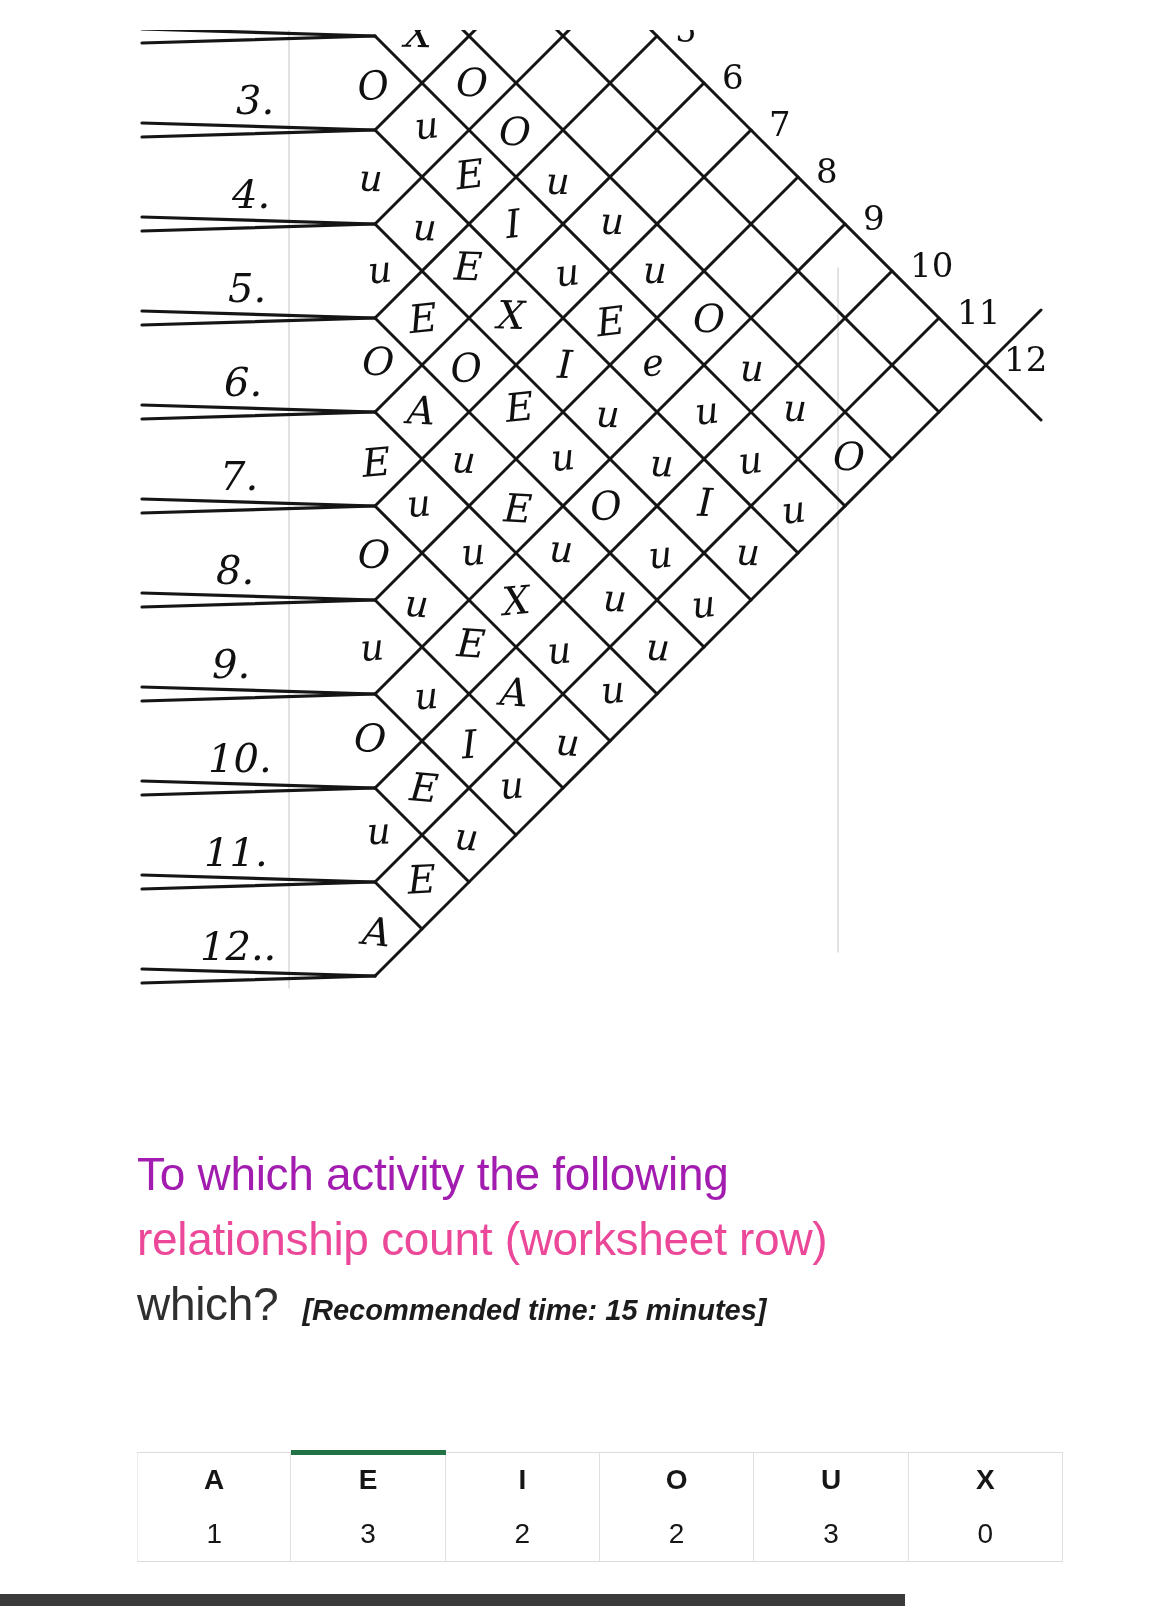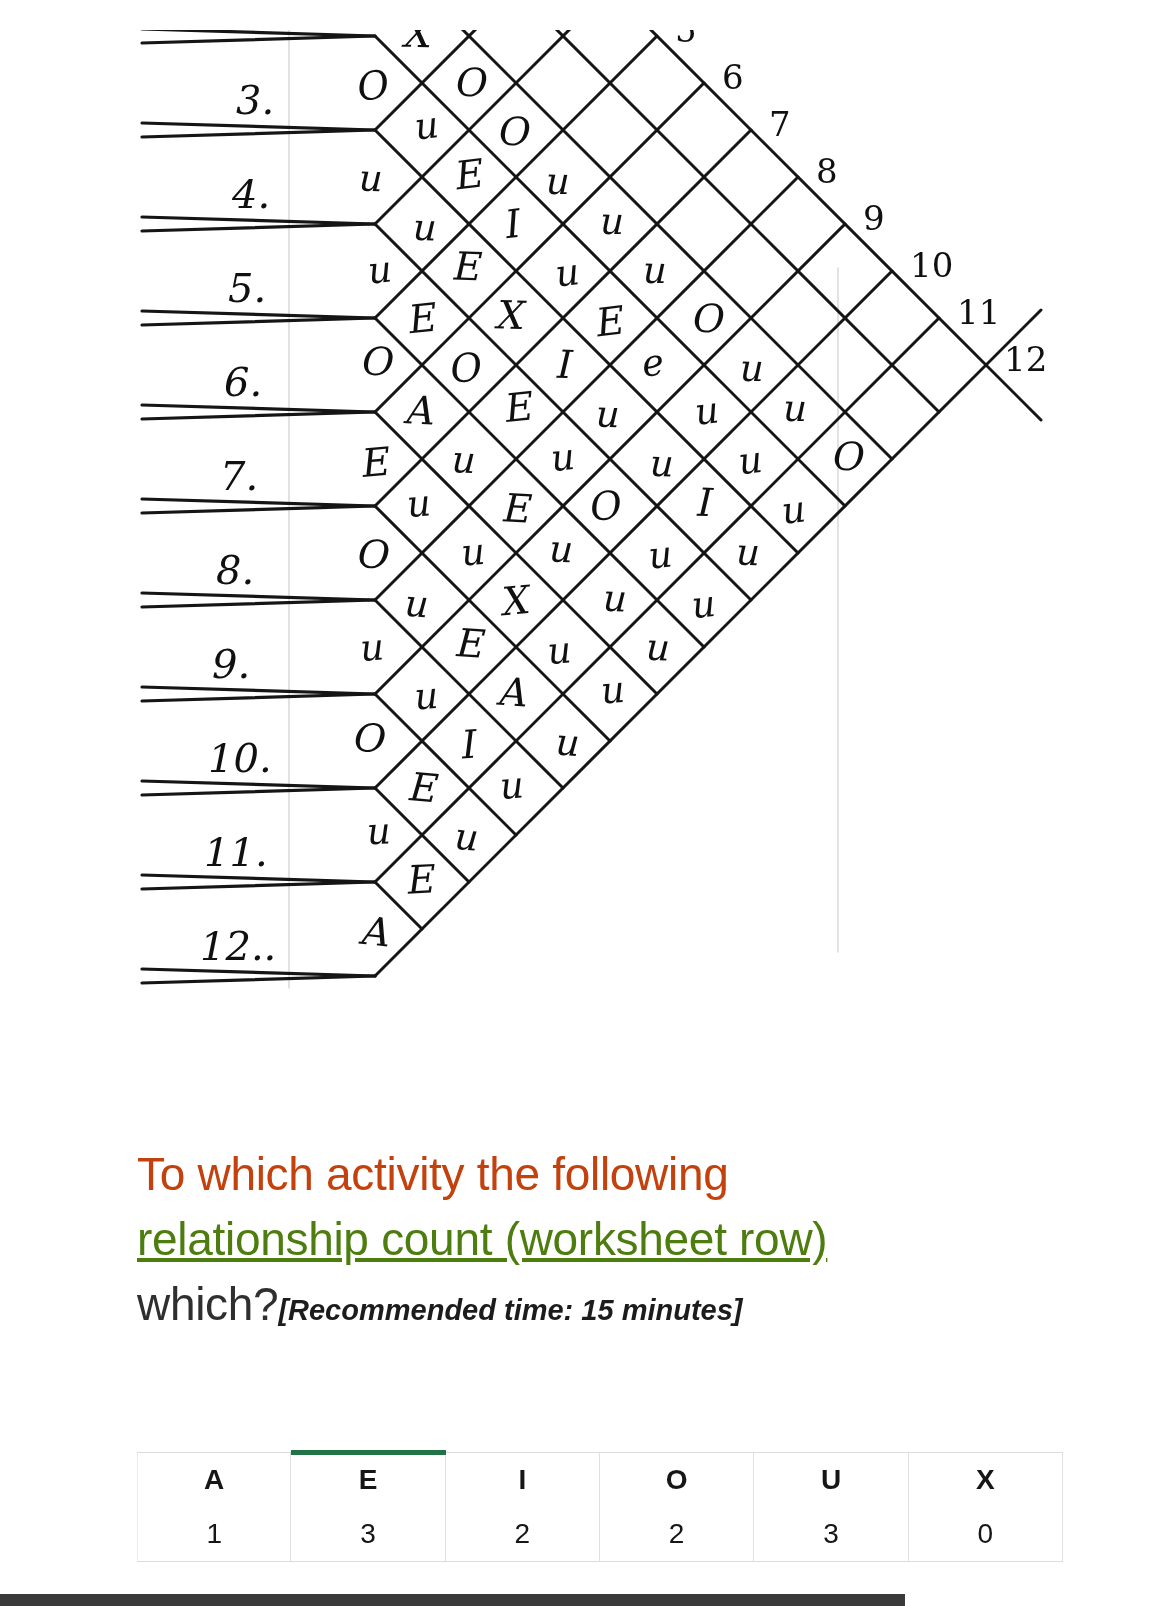--- a/index.html
+++ b/index.html
@@ -14,21 +14,21 @@
   .edge-num  { font-family:"DejaVu Serif", serif; font-size:34px; fill:#101010; }
 
   .question { position:absolute; left:137px; top:1142px; width:980px; }
   .q-line {
     font-family:"Liberation Sans", sans-serif;
     font-size:46px; line-height:65px; color:#2f2f2f;
     letter-spacing:-0.3px; white-space:nowrap;
   }
   .q-note {
     font-size:29px; font-weight:700; font-style:italic;
-    margin-left:0; color:#1c1c1c; letter-spacing:0;
+    margin-left:24px; color:#1c1c1c; letter-spacing:0;
   }
 
   .rel-table {
     position:absolute; left:137px; top:1452px; width:926px;
     border-top:1px solid #dcdcdc; border-bottom:1px solid #dcdcdc;
   }
   .t-row { display:grid; grid-template-columns:repeat(6,1fr); height:54px; }
   .t-cell {
     display:flex; align-items:center; justify-content:center;
     font-family:"Liberation Sans", sans-serif; font-size:28px; color:#161616;
@@ -187,22 +187,22 @@
           <text x="863" y="230" class="edge-num">9</text>
           <text x="910" y="277" class="edge-num">10</text>
           <text x="957" y="324" class="edge-num">11</text>
           <text x="1004" y="371" class="edge-num">12</text>
         </g>
         <rect x="0" y="0" width="1170" height="30" fill="#ffffff"></rect>
       </svg>
   </div>
 
   <div class="question">
-    <div class="q-line" style="color: #c2410c;">To which activity the following</div>
-    <div class="q-line" style="color: #4d7c0f; text-decoration: underline;">relationship count (worksheet row)</div>
+    <div class="q-line" style="color: #a21caf;">To which activity the following</div>
+    <div class="q-line" style="color: #ec4899;">relationship count (worksheet row)</div>
     <div class="q-line" style="color: rgb(47, 47, 47);">
       <span>which?</span><span class="q-note">[Recommended time: 15 minutes]</span>
     </div>
   </div>
 
   <div class="rel-table" id="rel-table">
     <div class="green-accent" style="background: rgb(33, 115, 70);"></div>
     <div class="t-row" id="t-head">
         <div class="t-cell t-h">A</div>
         <div class="t-cell t-h">E</div>

